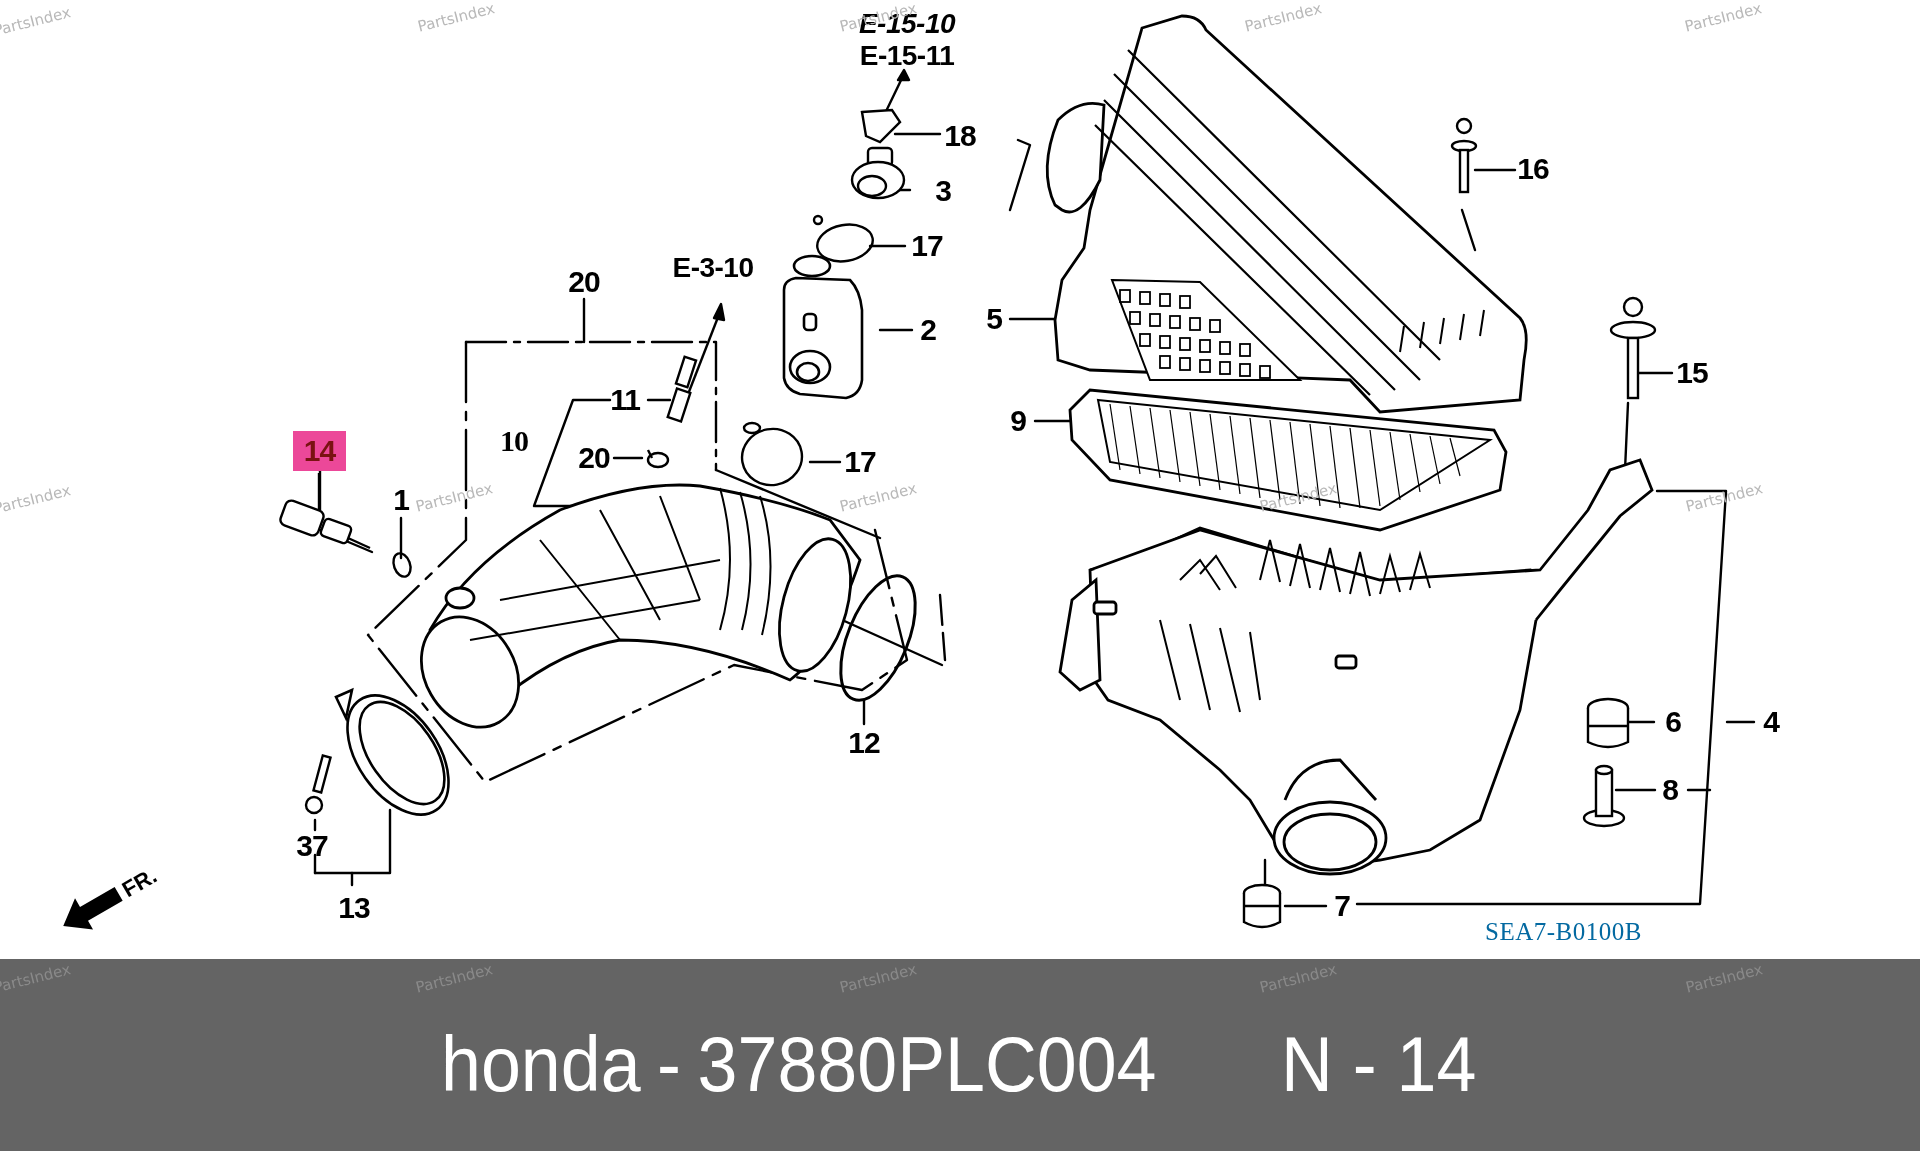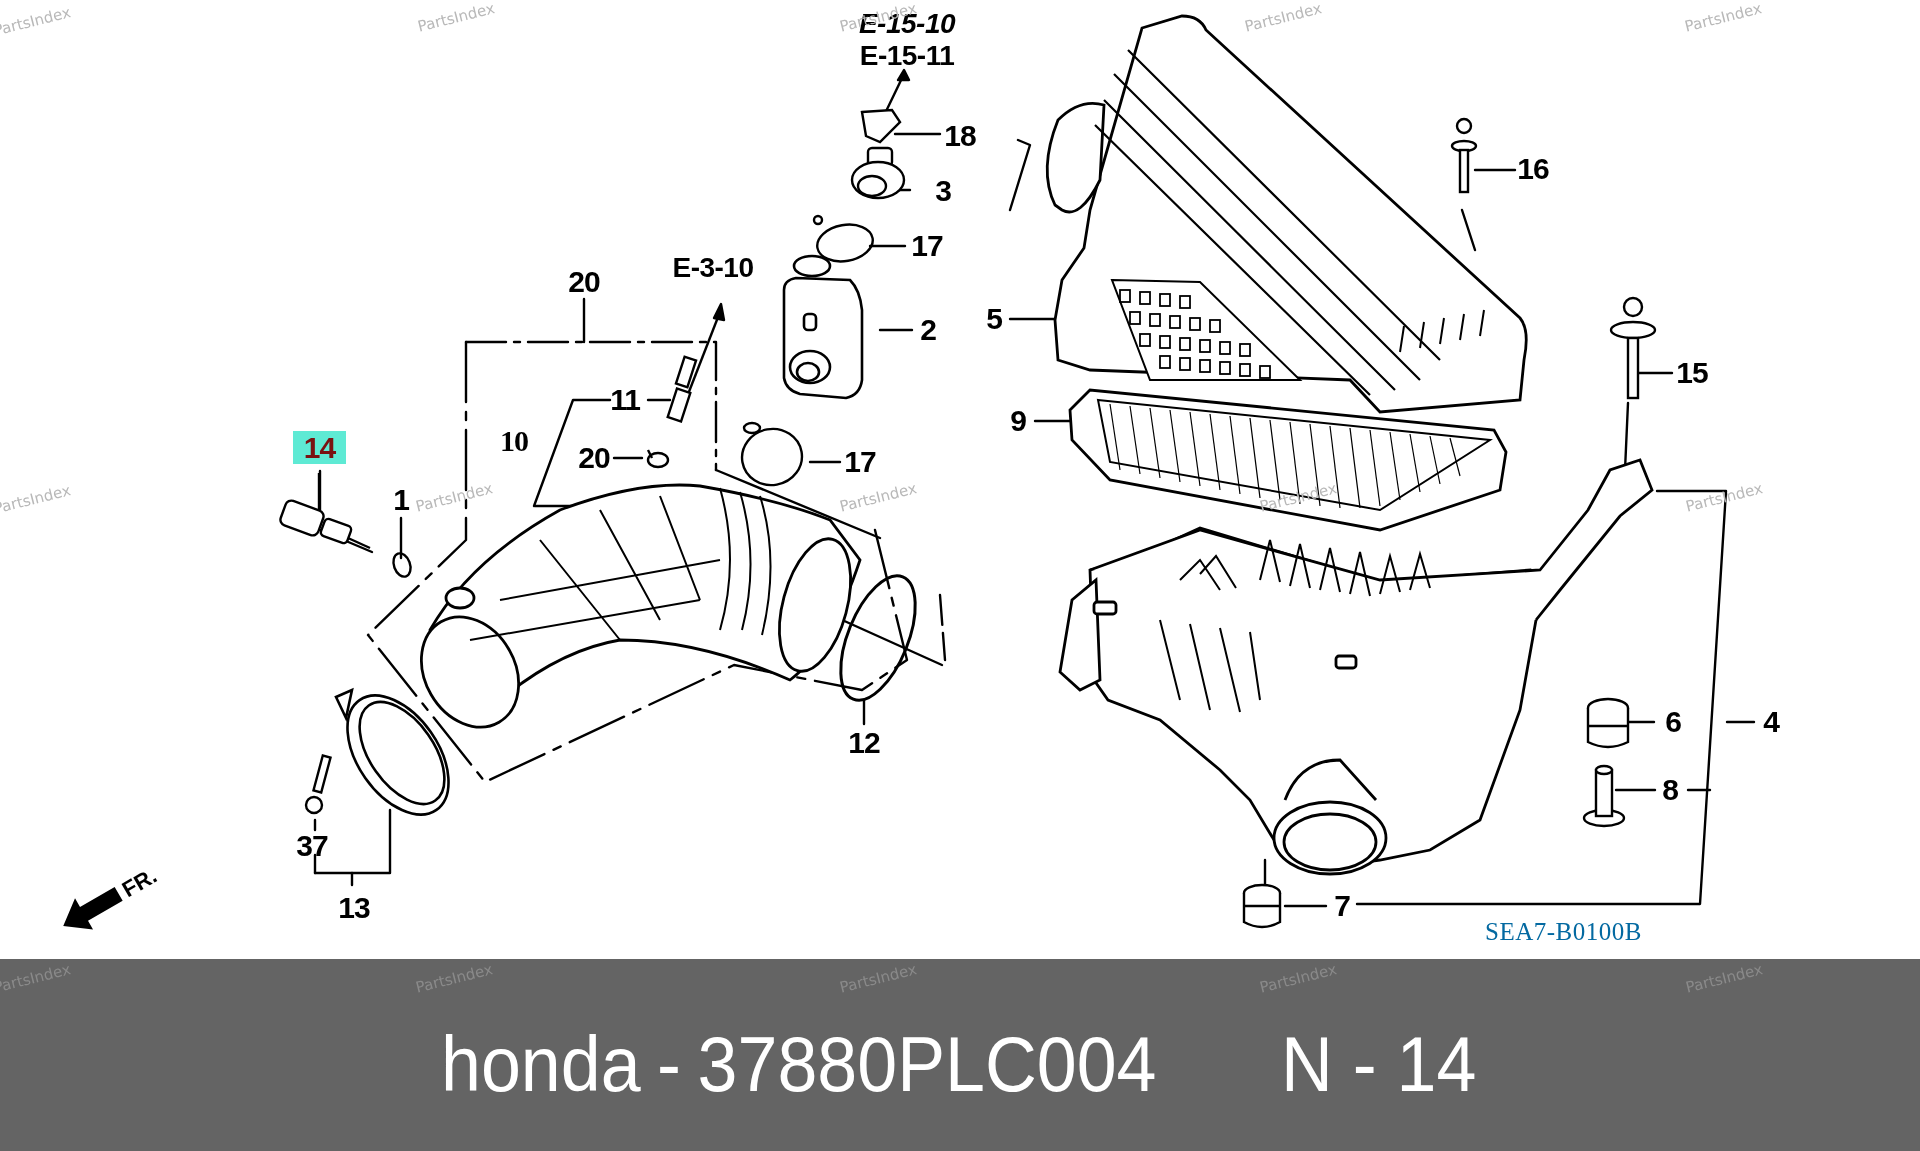--- a/index.html
+++ b/index.html
@@ -1,21 +1,21 @@
 <!DOCTYPE html>
 <html><head>
 <meta charset="utf-8">
 <style>
   html, body { margin:0; padding:0; }
   body { width:1920px; height:1151px; position:relative; overflow:hidden; background:#ffffff; font-family:"Liberation Sans", sans-serif; }
   #diagram { position:absolute; left:0; top:0; width:1920px; height:959px; background:#ffffff; }
   #diagram svg { position:absolute; left:0; top:0; }
   .callout { position:absolute; font-family:"Liberation Sans", sans-serif; font-weight:bold; color:#000; font-size:30px; line-height:1; transform:translate(-50%,-50%); white-space:nowrap; letter-spacing:-1px; }
   .ref { font-size:28px; font-weight:900; letter-spacing:-0.5px; }
-  .highlight { position:absolute; left:293px; top:431px; width:53px; height:33px; background:#5eead4; display:flex; align-items:center; justify-content:center; font-family:"Liberation Sans", sans-serif; font-weight:bold; font-size:30px; color:#7a1212; letter-spacing:-1px; }
+  .highlight { position:absolute; left:293px; top:431px; width:53px; height:40px; background:#ec4899; display:flex; align-items:center; justify-content:center; font-family:"Liberation Sans", sans-serif; font-weight:bold; font-size:30px; color:#7a1212; letter-spacing:-1px; }
   .drawing-code { position:absolute; left:1485px; top:918px; font-family:"Liberation Serif", serif; font-size:25px; color:#0369a1; letter-spacing:0.5px; }
   .watermark { position:absolute; font-family:"DejaVu Sans", sans-serif; font-size:15px; color:#b8b8b8; transform:rotate(-14deg); transform-origin:left center; white-space:nowrap; pointer-events:none; }
   .watermark.dark { color:#8a8a8a; }
   #banner { position:absolute; left:0; top:959px; width:1920px; height:192px; background:#646464; }
   .banner-text { position:absolute; top:1024px; height:80px; display:flex; align-items:center; font-family:"Liberation Sans", sans-serif; color:#ffffff; font-size:78px; line-height:1; transform:scaleX(0.92); transform-origin:left center; white-space:nowrap; }
   .fr-arrow { position:absolute; left:46px; top:852px; }
 </style>
 </head>
 <body>
 

